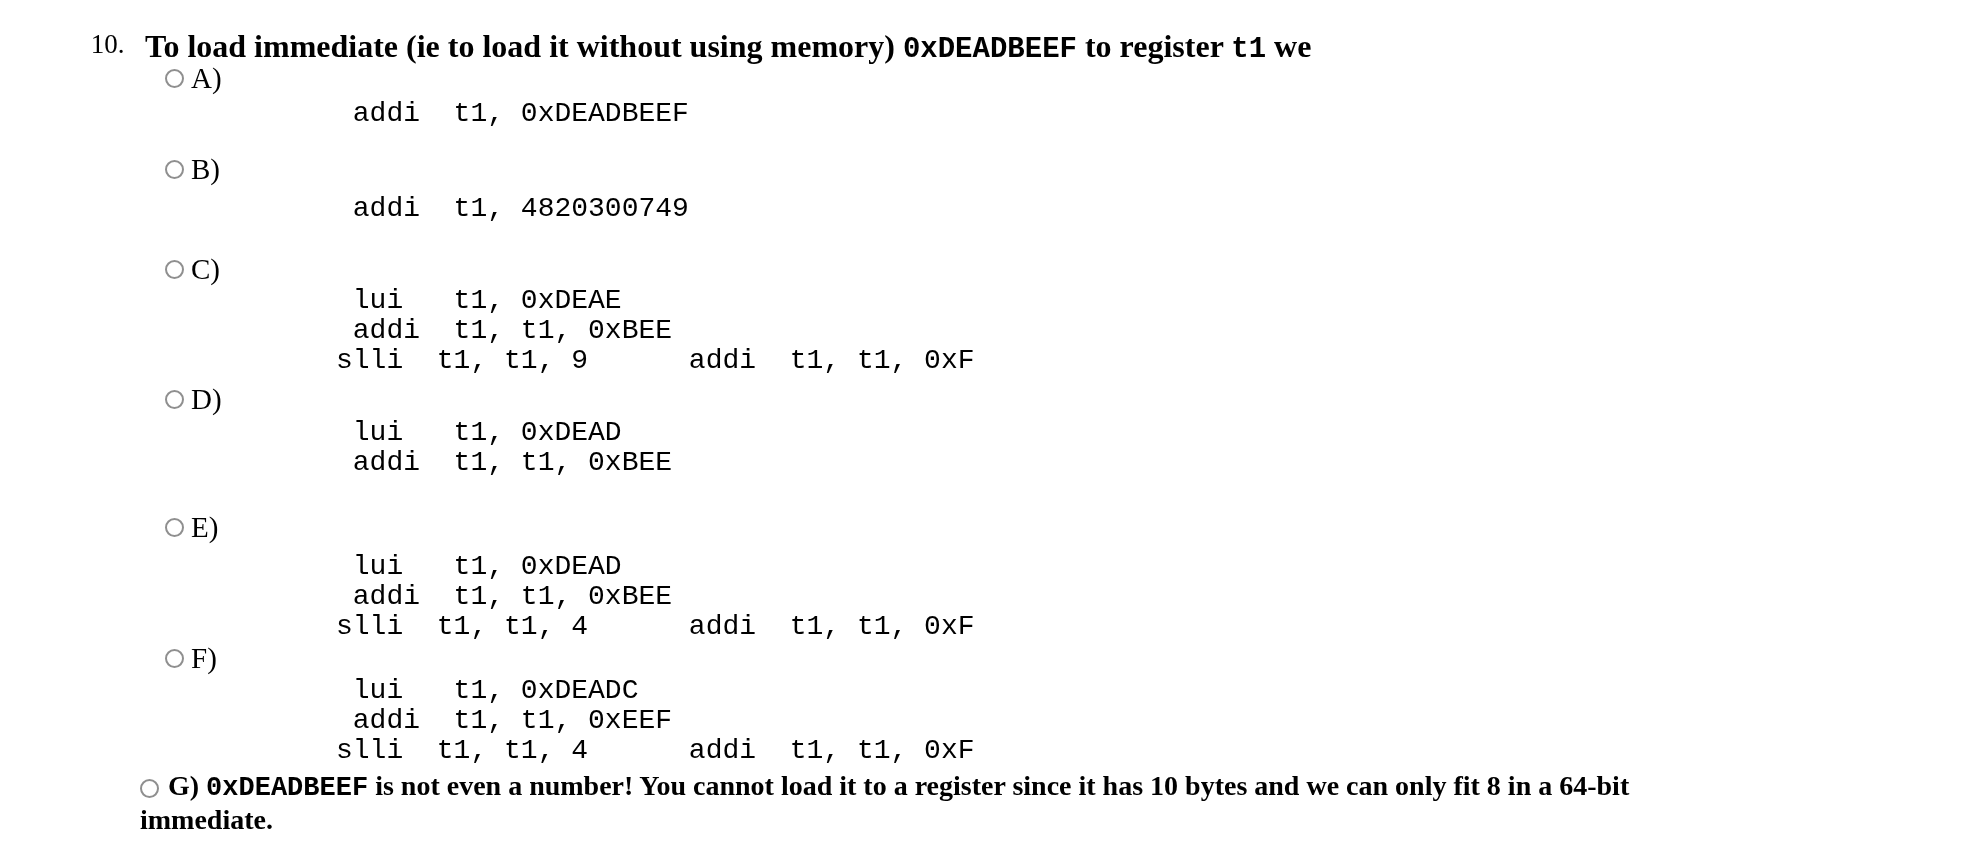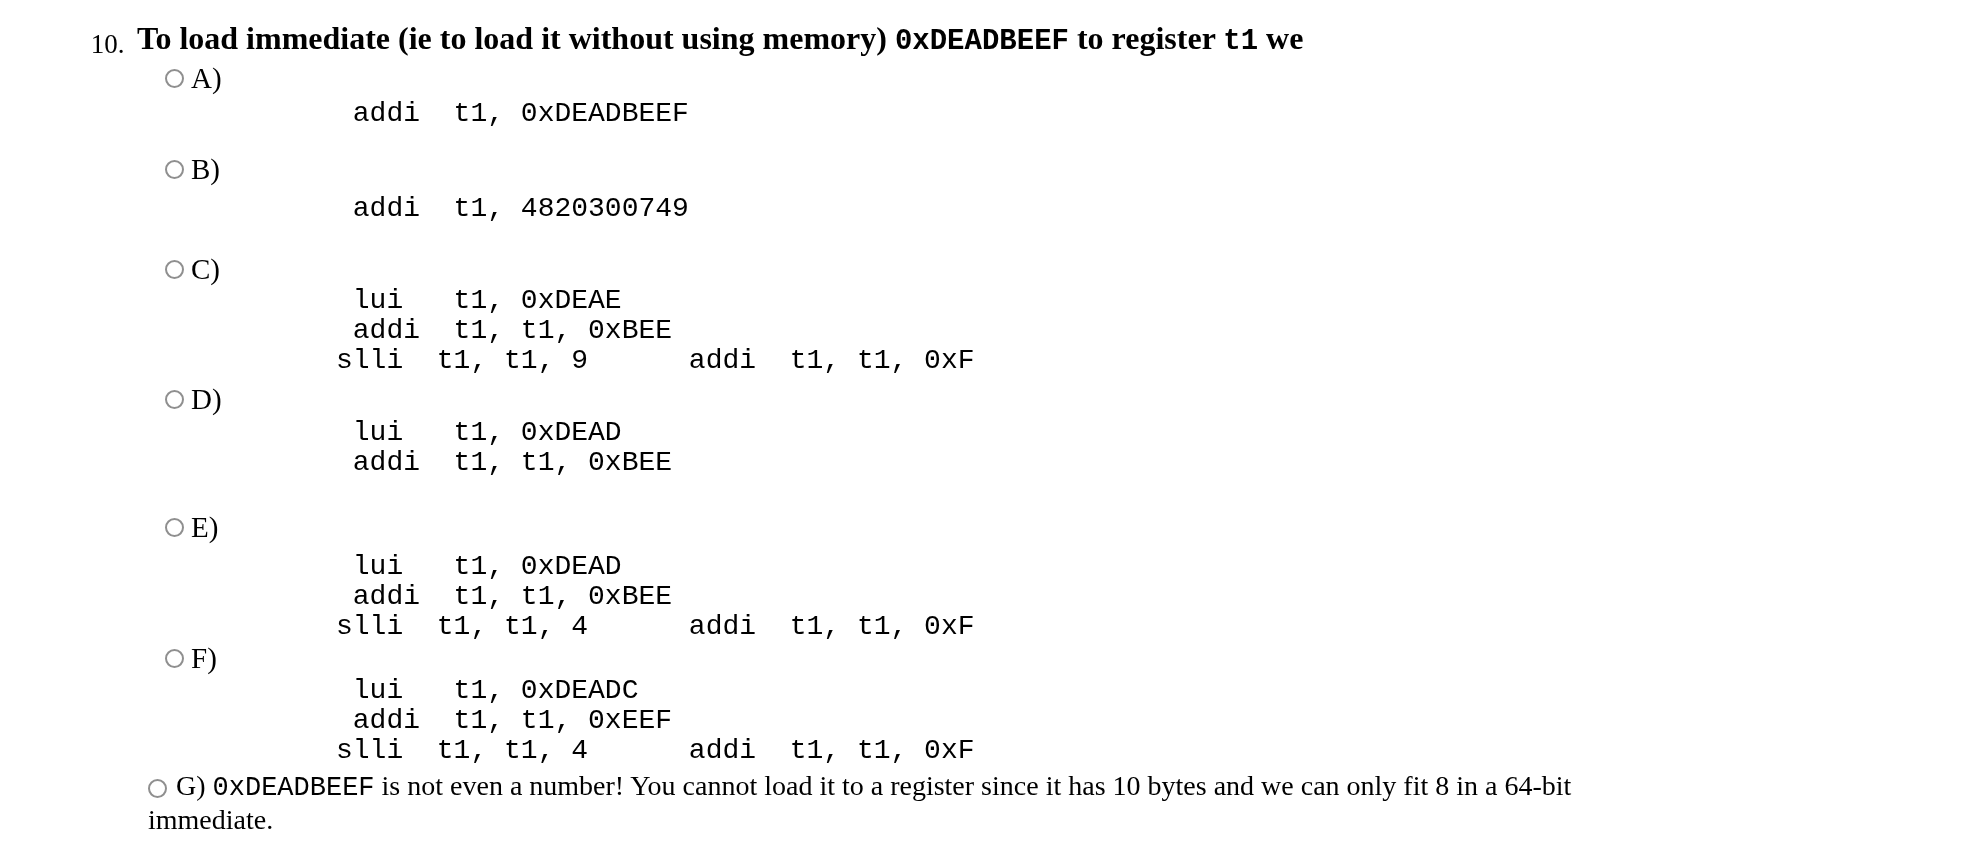--- a/index.html
+++ b/index.html
@@ -4,21 +4,21 @@
 <style>
   html,body{margin:0;padding:0;}
   body{
     width:1976px;height:854px;background:#ffffff;color:#000000;
     font-family:"Liberation Serif", serif;
     position:relative;overflow:hidden;
   }
   .abs{position:absolute;}
   
   .q-number{left:85px;top:29px;width:45px;text-align:center;font-size:27px;line-height:30px;}
-  .q-title{left:137px;top:20px;margin:0;font-size:32px;line-height:36px;font-weight:bold;white-space:nowrap;}
+  .q-title{left:137px;top:20px;margin:8px;font-size:32px;line-height:36px;font-weight:bold;white-space:nowrap;}
   .title-code{font-family:"Liberation Mono", monospace;font-weight:bold;font-size:29px;}
   
   .opt-row{display:flex;align-items:center;height:26px;}
   .radio{
     width:19px;height:19px;flex:none;display:inline-block;
     border:2px solid #8f8f8f;border-radius:50%;background:#fff;box-sizing:border-box;
     margin-right:7px;
   }
   .opt-label{font-size:29px;line-height:26px;}
   #row-a{left:165px;top:65px;}
@@ -35,22 +35,22 @@
     white-space:pre;
   }
   #code-a{top:99px;}
   #code-b{top:194px;}
   #code-c{top:286px;}
   #code-d{top:418px;}
   #code-e{top:552px;}
   #code-f{top:676px;}
   
   .g-row{
-    left:148px;top:770px;width:1650px;
-    font-size:28px;line-height:31px;
+    left:140px;top:770px;width:1650px;
+    font-size:28px;line-height:31px;font-weight:bold;
   }
   .g-row .radio{vertical-align:-3px;margin-right:9px;}
   .g-code{font-family:"Liberation Mono", monospace;font-size:27px;}
 </style>
 </head>
 <body>
 
 <div class="abs q-number">10.</div>
 <h2 class="abs q-title"><span>To load immediate (ie to load it without using memory) </span><code class="title-code">0xDEADBEEF</code><span> to register </span><code class="title-code">t1</code><span> we</span></h2>
 

